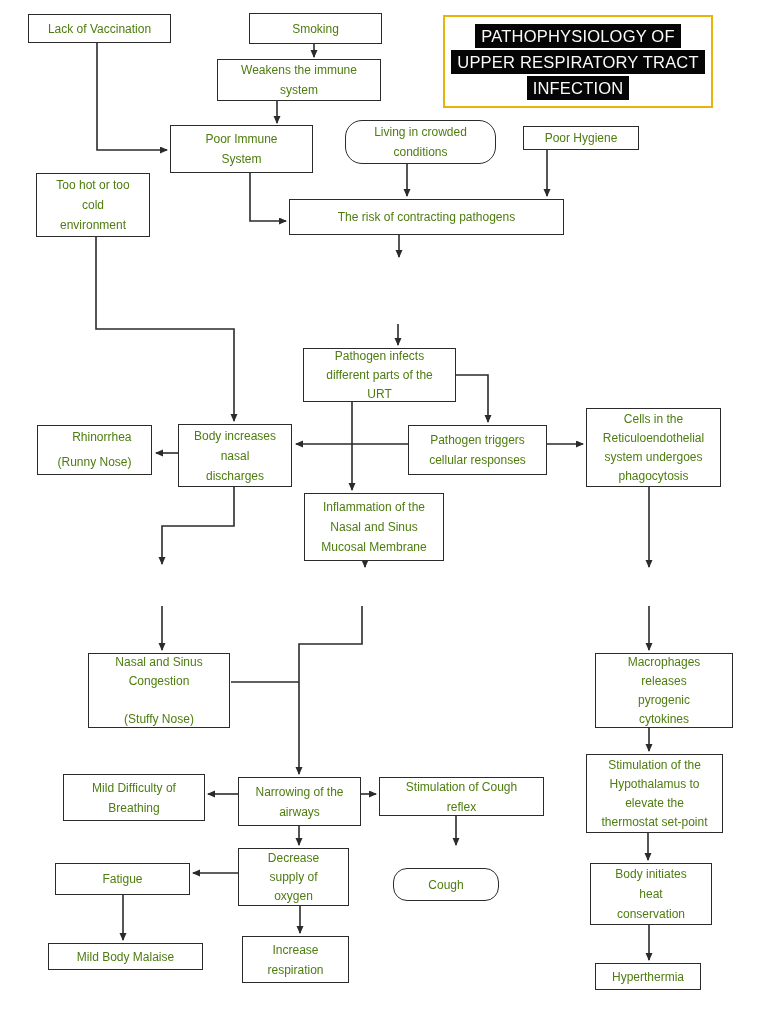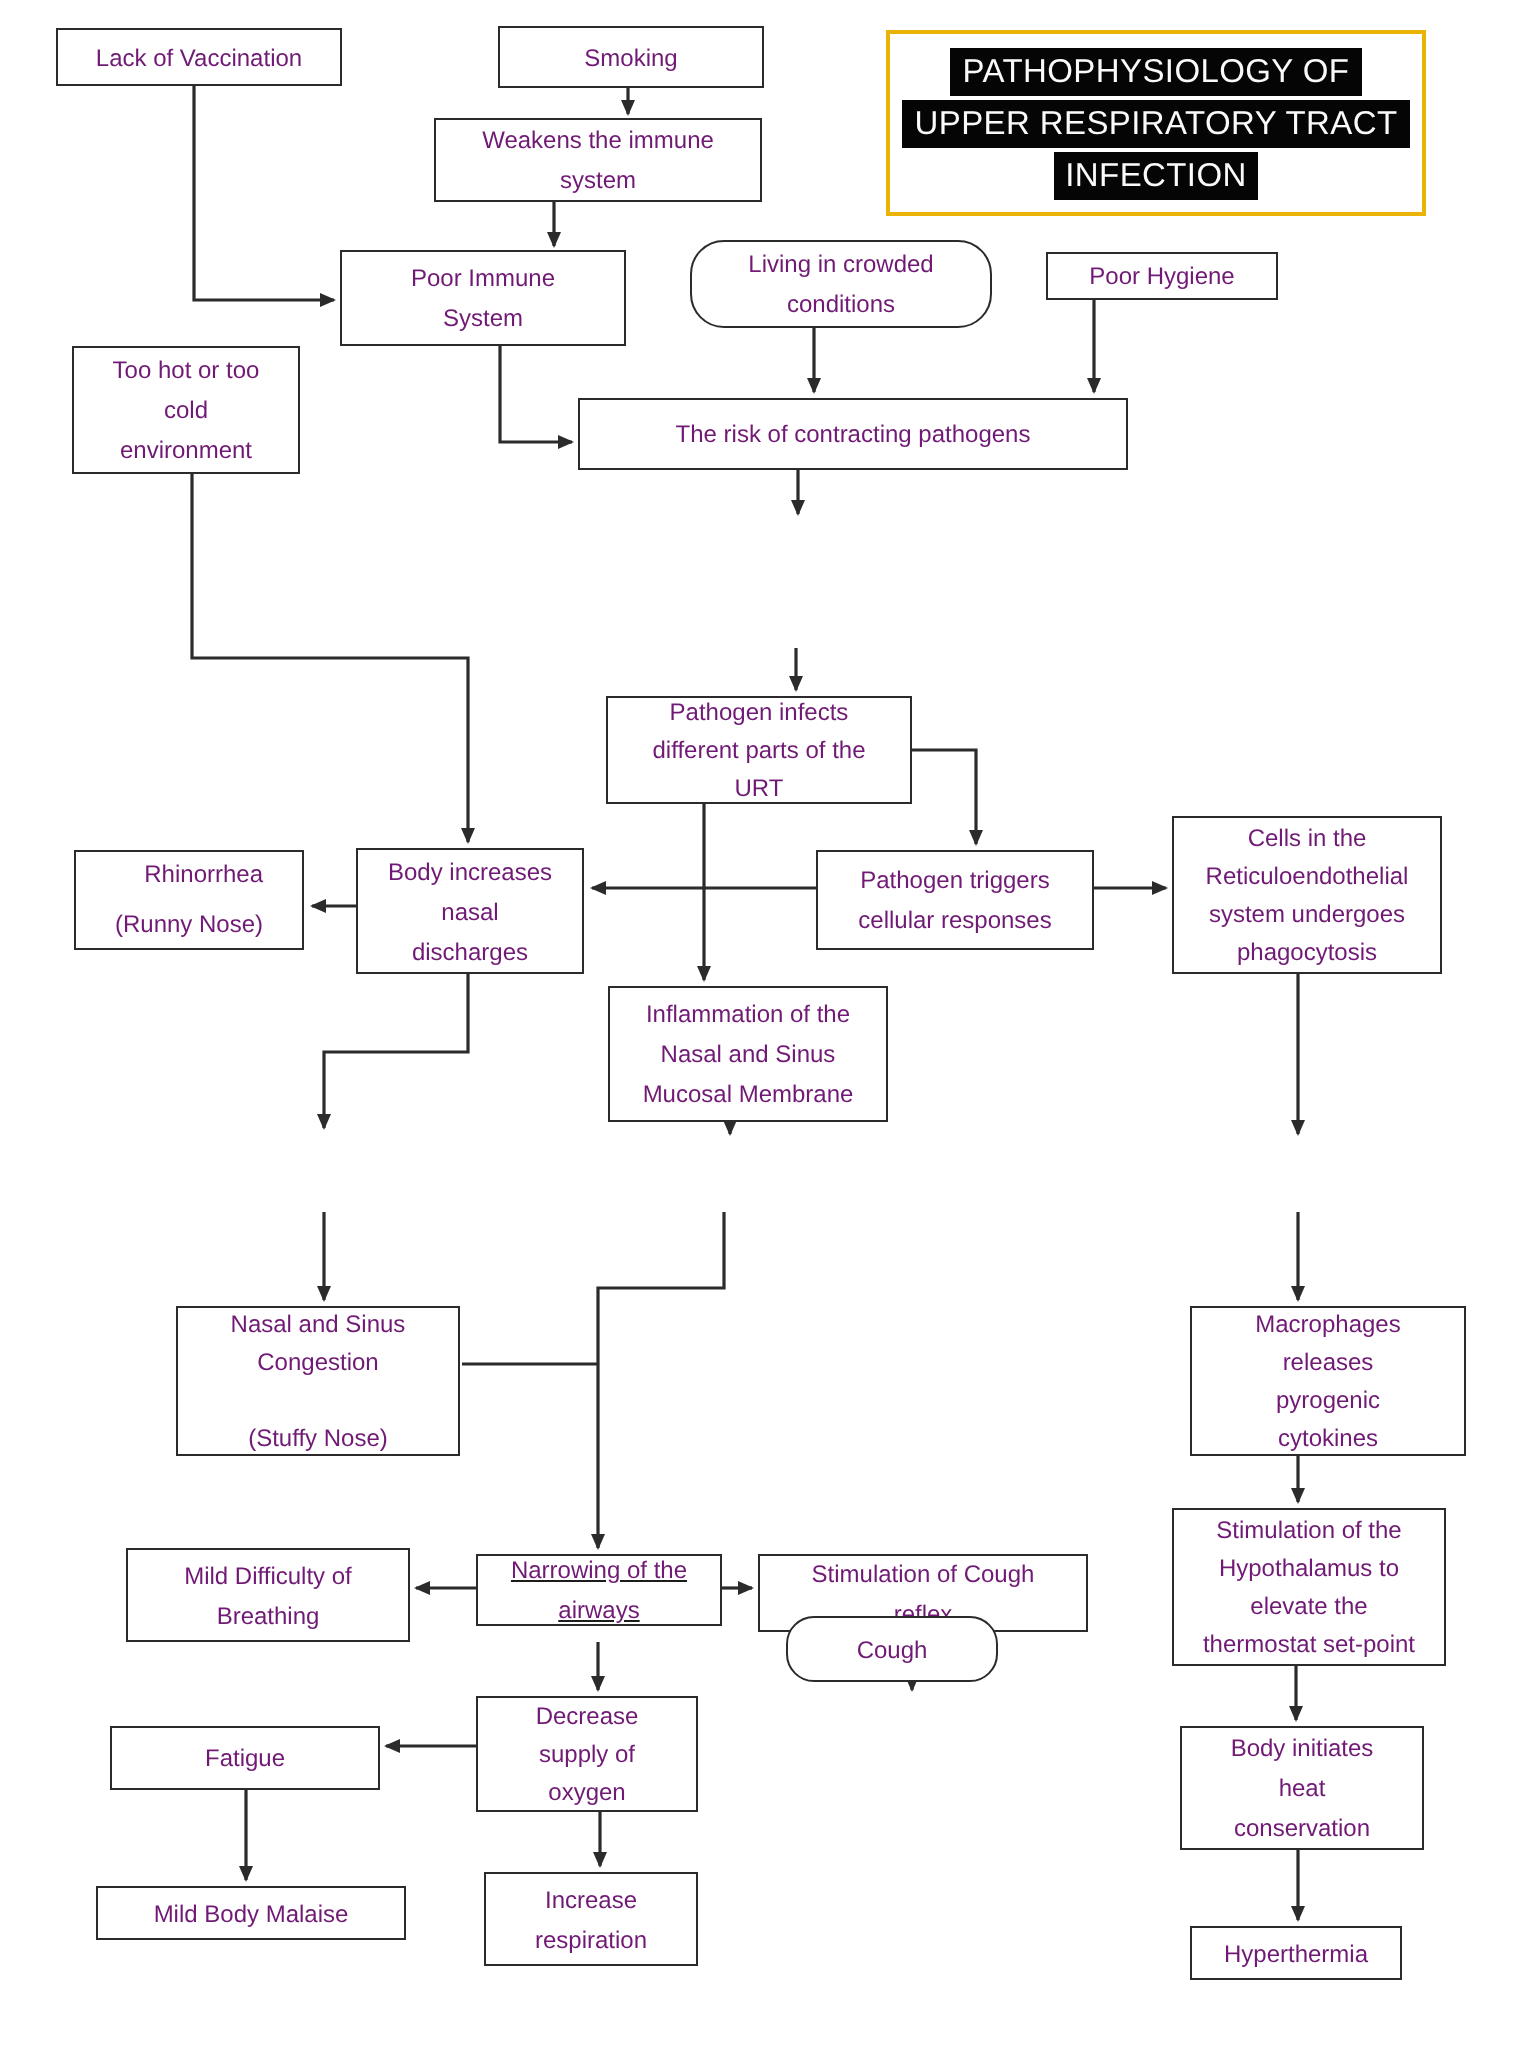--- a/index.html
+++ b/index.html
@@ -3,21 +3,21 @@
 <meta charset="utf-8">
 <style>
   html,body{margin:0;padding:0;background:#ffffff;}
   #page{position:relative;width:768px;height:1024px;background:#ffffff;
         font-family:"Liberation Sans",sans-serif;color:#1c1c1c;overflow:hidden;}
   #wires{position:absolute;left:0;top:0;width:768px;height:1024px;}
   .wire{fill:none;stroke:#2b2b2b;stroke-width:1.6;}
   .node{position:absolute;border:1.5px solid #2b2b2b;background:#ffffff;
         display:flex;align-items:center;justify-content:center;
         text-align:center;overflow:hidden;box-sizing:border-box;}
-  .t{white-space:pre-line;font-size:12px;line-height:20px;color:#701a75;}
+  .t{white-space:pre-line;font-size:12px;line-height:20px;color:#4d7c0f;}
   .lh19 .t{line-height:19px;}
   .lh25 .t{line-height:25px;text-align:right;}
   #title-box{position:absolute;left:443px;top:15px;width:270px;height:93px;
         border:2px solid #eab308;background:#ffffff;box-sizing:border-box;
         display:flex;flex-direction:column;align-items:center;justify-content:center;gap:2px;}
   .hl{display:inline-block;background:#050505;color:#fafafa;
         font-size:16.5px;line-height:22px;padding:1px 6px;letter-spacing:.2px;white-space:nowrap;}
 </style>
 </head>
 <body>
@@ -139,35 +139,35 @@
   <div class="node lh19" style="left:595px;top:653px;width:138px;height:75px;">
     <div class="t">Macrophages
 releases
 pyrogenic
 cytokines</div>
   </div>
   <div class="node" style="left:63px;top:774px;width:142px;height:47px;">
     <div class="t">Mild Difficulty of
 Breathing</div>
   </div>
-  <div class="node" style="left:238px;top:777px;width:123px;height:36px;text-decoration:underline;">
+  <div class="node" style="left:238px;top:777px;width:123px;height:49px;">
     <div class="t">Narrowing of the
 airways</div>
   </div>
   <div class="node" style="left:379px;top:777px;width:165px;height:39px;">
     <div class="t">Stimulation of Cough
 reflex</div>
   </div>
   <div class="node lh19" style="left:586px;top:754px;width:137px;height:79px;">
     <div class="t">Stimulation of the
 Hypothalamus to
 elevate the
 thermostat set-point</div>
   </div>
-  <div class="node" style="left:393px;top:808px;width:106px;height:33px;border-radius:14px;">
+  <div class="node" style="left:393px;top:868px;width:106px;height:33px;border-radius:14px;">
     <div class="t">Cough</div>
   </div>
   <div class="node lh19" style="left:238px;top:848px;width:111px;height:58px;">
     <div class="t">Decrease
 supply of
 oxygen</div>
   </div>
   <div class="node" style="left:55px;top:863px;width:135px;height:32px;">
     <div class="t">Fatigue</div>
   </div>

